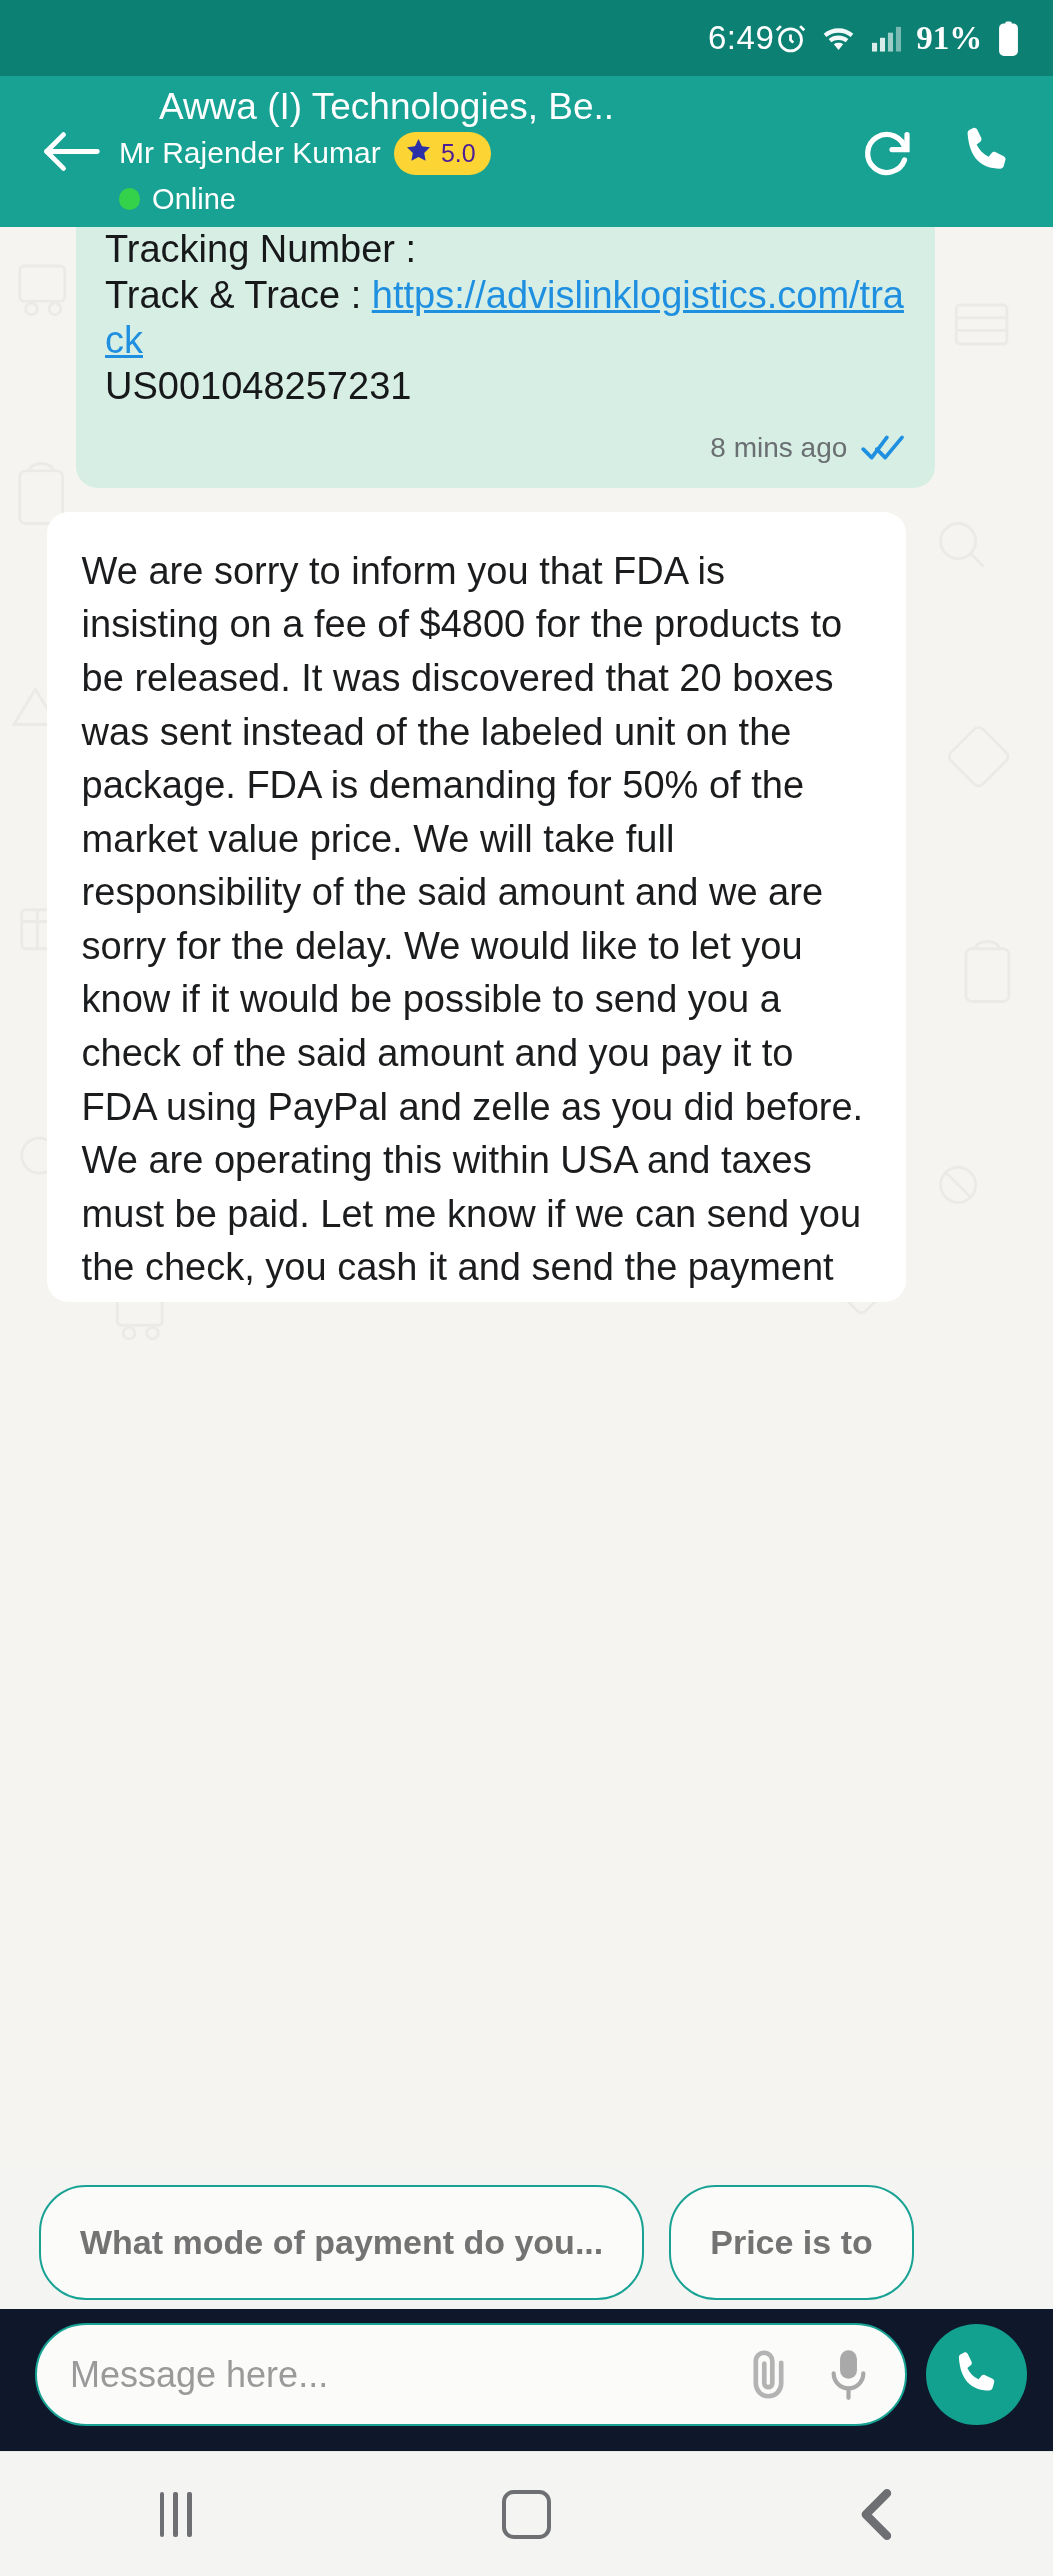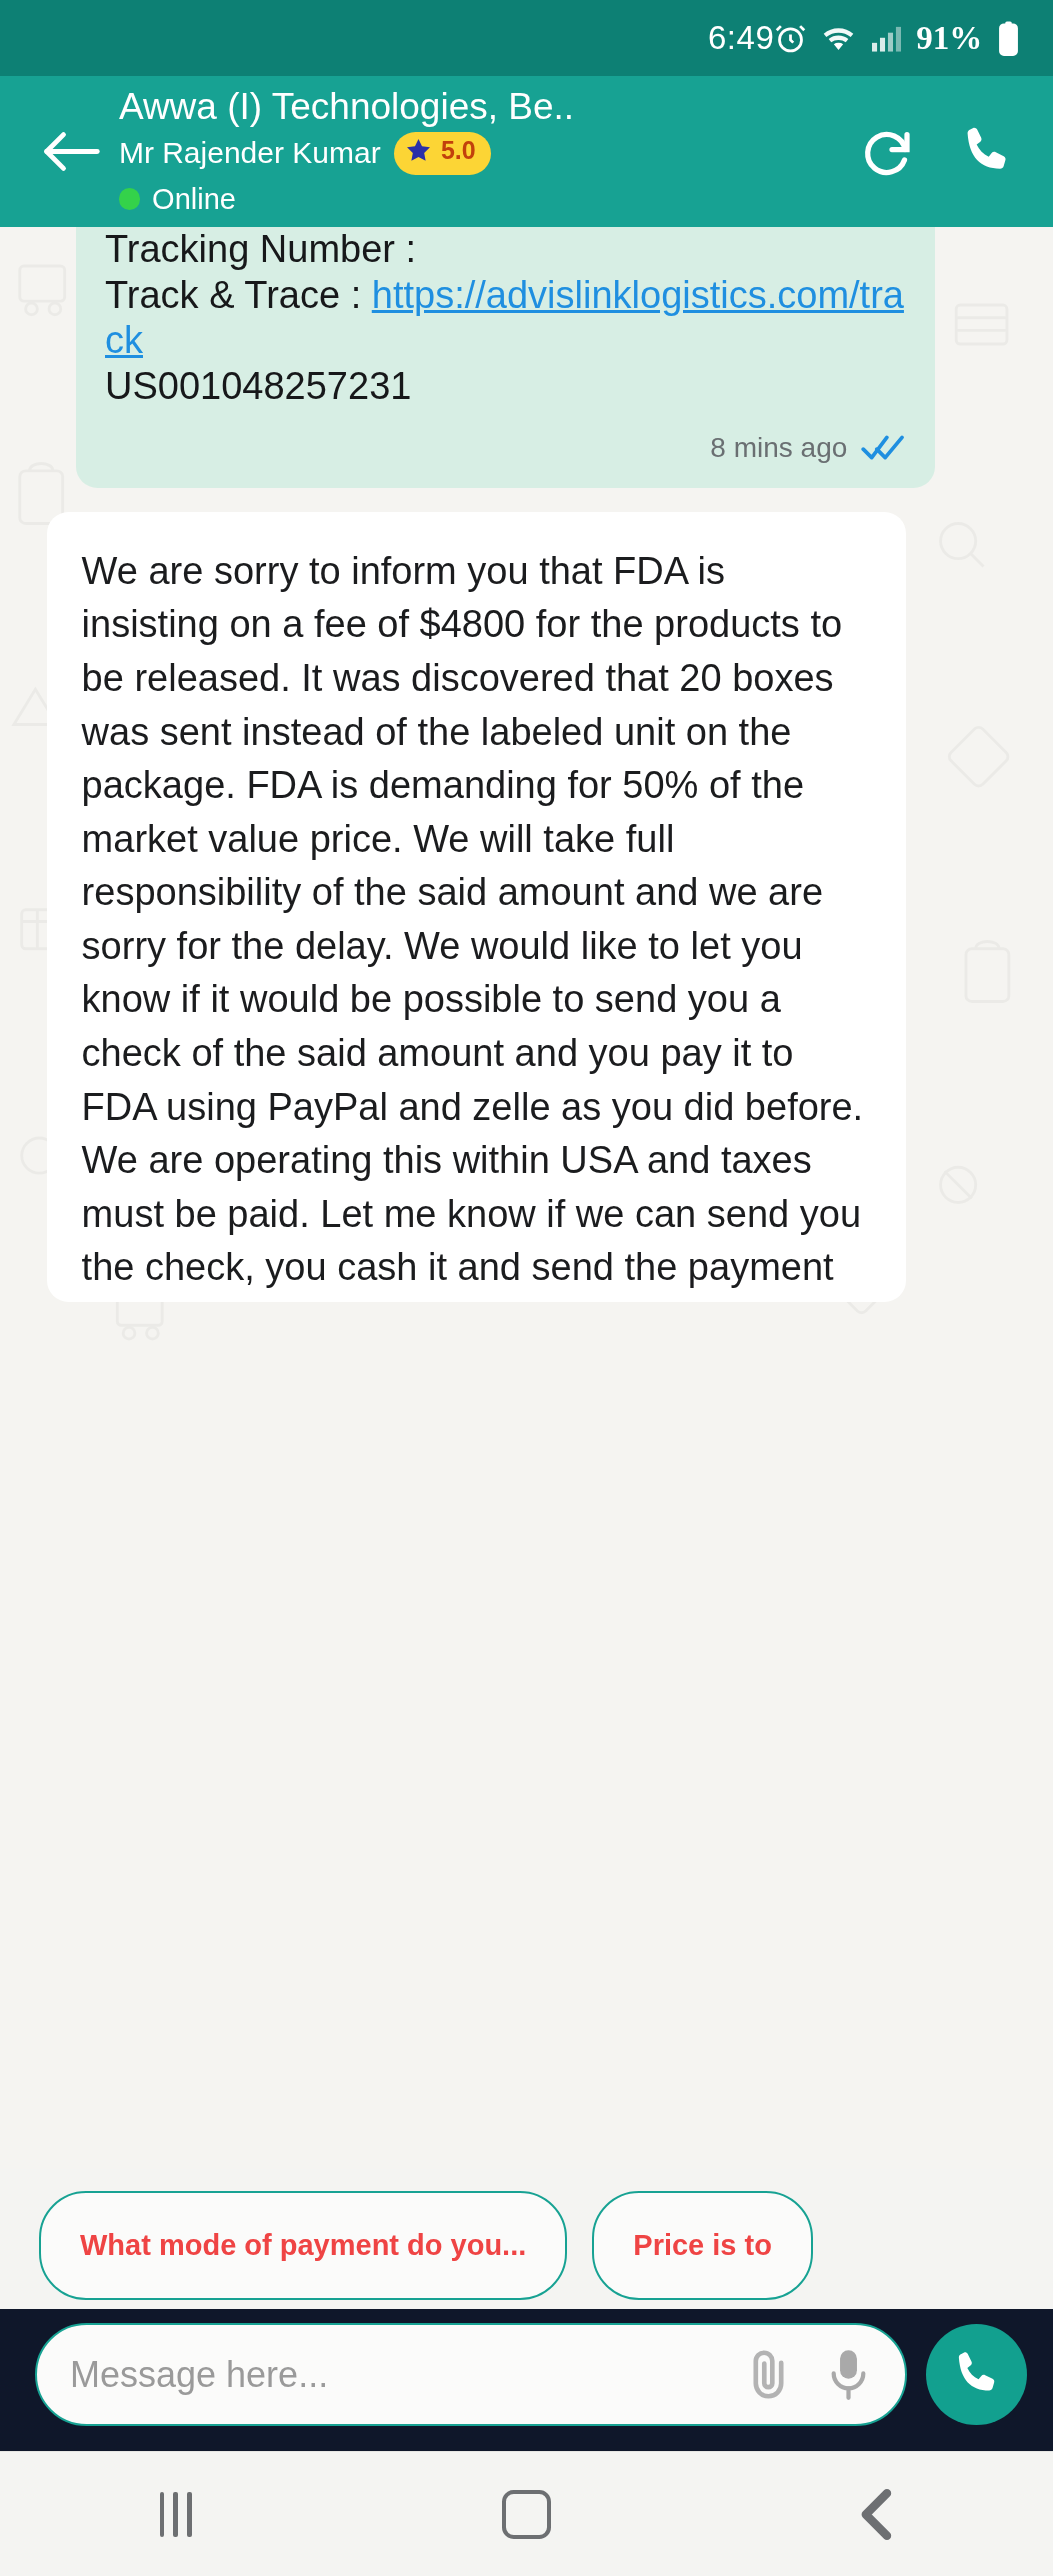--- a/index.html
+++ b/index.html
@@ -55,30 +55,31 @@
     justify-content: center;
     gap: 3.9px;
   }
   .chat-title {
     font-size: 37px;
     font-weight: 500;
     white-space: nowrap;
     overflow: hidden;
     text-overflow: clip;
     line-height: 1.1;
+    margin-left: 40px;
   }
   .sub-row { display: flex; align-items: center; gap: 13.7px; }
   .agent-name { font-size: 30px; font-weight: 400; }
   .rating-pill {
     background: #fcd535;
-    color: #c2410c;
+    color: #4c1d95;
     border-radius: 27px;
     padding: 3.9px 15.6px 3.9px 9.8px;
-    display: flex; gap: 7.8px;
-    font-size: 25px; font-weight: 700;
+    display: flex; align-items: center; gap: 7.8px;
+    font-size: 25px; font-weight: 400;
   }
   .status-row { display: flex; align-items: center; gap: 11.7px; margin-top: 3.9px; }
   .dot-online {
     width: 21.5px; height: 21.5px; border-radius: 50%;
     background: #34d24a; display: inline-block;
   }
   .online-text { font-size: 29px; }
   .bar-actions { display: flex; align-items: center; gap: 33px; padding-right: 7.8px; }
   .bar-icon-btn { width: 66px; height: 66px; display: flex; align-items: center; justify-content: center; }
 
@@ -145,25 +146,25 @@
     position: relative;
     flex: 0 0 auto;
     display: flex;
     gap: 25px;
     padding: 21.5px 29px 9.8px 39px;
     overflow: hidden;
     background: transparent;
   }
   .chip {
     border: 2px solid #17a293;
-    color: #ef4444;
+    color: #737373;
     background: #fbfbfa;
     border-radius: 47px;
     padding: 36px 39px;
-    font-size: 29px;
+    font-size: 34px;
     font-weight: 600;
     white-space: nowrap;
     flex: 0 0 auto;
   }
 
   
   .composer {
     flex: 0 0 auto;
     display: flex;
     align-items: center;

